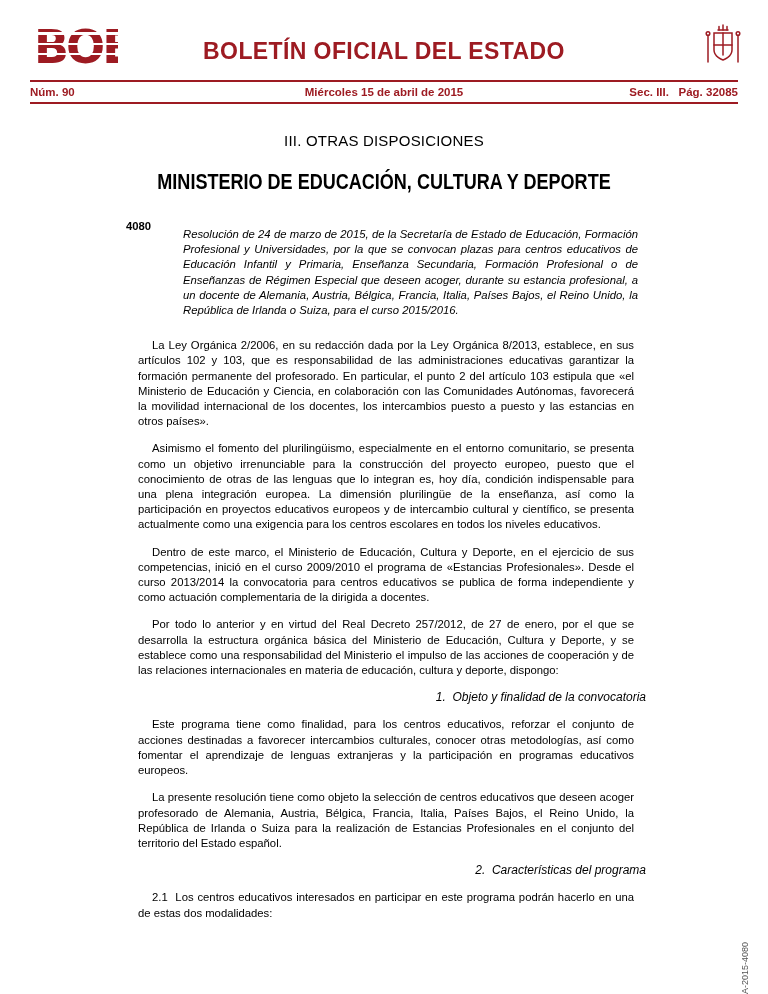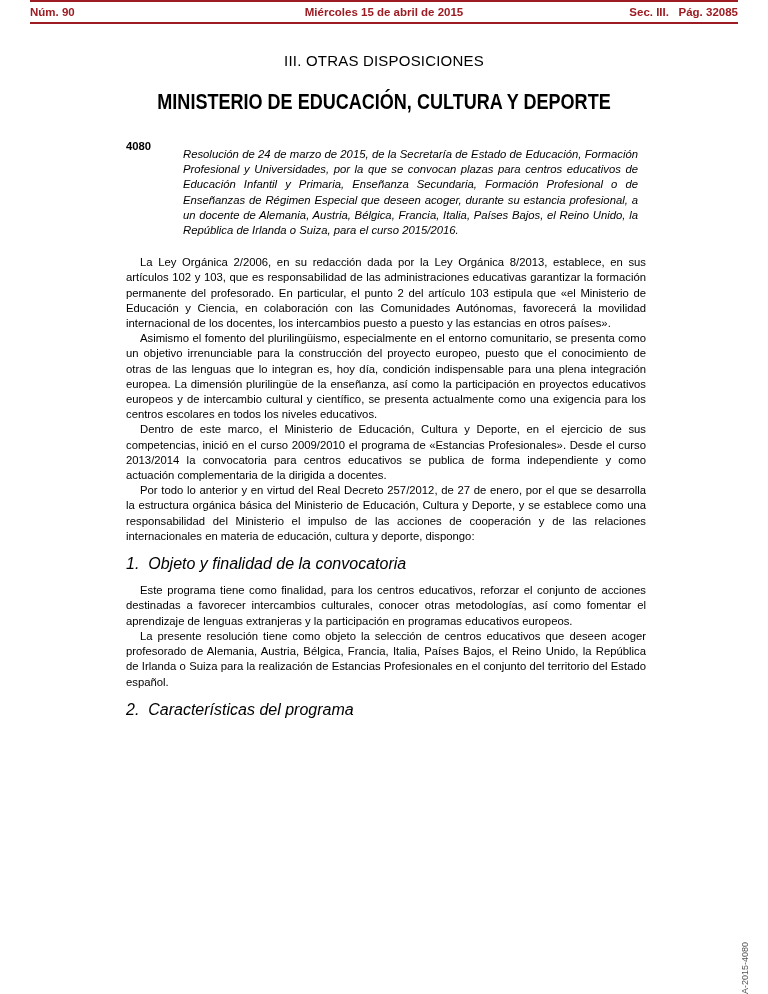--- a/index.html
+++ b/index.html
@@ -62,42 +62,63 @@
   .body-content{
     margin:24px 122px 0 126px;
     font-size:11.3px;line-height:15.2px;color:#000;
   }
   .item-head{display:flex;margin:0 0 9px 0;justify-content:center;}
   .item-number{width:49px;flex-shrink:0;font-weight:bold;}
   .summary{
     flex:1;margin:8px;font-style:italic;text-align:justify;
   }
   .para{
-    margin:0;text-align:justify;text-indent:14px;
+    margin:12px;text-align:justify;text-indent:14px;
   }
   .sub-heading{
-    margin:12px 0;text-align:left;
-    font-size:16px;font-weight:normal;font-style:italic;
+    margin:12px 0;text-align:right;
+    font-size:12px;font-weight:normal;font-style:italic;
   }
   .no-indent{text-indent:0;}
   .spaced{margin-top:9px;}
   
   .cve{
     position:absolute;right:18px;bottom:52px;
     transform-origin:100% 100%;
     transform:rotate(-90deg);
     white-space:nowrap;
     font-size:9px;color:#555555;
   }
 </style>
 </head>
 <body>
 
 <div class="page">
 
+  <header class="masthead">
+    <div class="boe-logo">
+      <span class="boe-logo-text">BOE</span>
+    </div>
+    <h1 class="boe-title">BOLETÍN OFICIAL DEL ESTADO</h1>
+    <div class="coat-of-arms">
+      <svg width="38" height="50" viewBox="0 0 38 50" aria-hidden="true">
+        <g fill="none" stroke="#9d1b22" stroke-width="1.5" stroke-linecap="round">
+          <line x1="4" y1="14" x2="4" y2="40"></line>
+          <circle cx="4" cy="11.5" r="1.8"></circle>
+          <line x1="34" y1="14" x2="34" y2="40"></line>
+          <circle cx="34" cy="11.5" r="1.8"></circle>
+          <path d="M14 8 h10"></path>
+          <path d="M15 4.5 v3.5 M19 3 v5 M23 4.5 v3.5"></path>
+          <path d="M10 11 h18 v17 c0 7 -9 10 -9 10 s-9 -3 -9 -10 z"></path>
+          <line x1="10" y1="23" x2="28" y2="23"></line>
+          <line x1="19" y1="11" x2="19" y2="33"></line>
+        </g>
+      </svg>
+    </div>
+  </header>
 
   <div class="rule"></div>
 
   <div class="issue-row">
     <span class="issue-num">Núm. 90</span>
     <span class="issue-date">Miércoles 15 de abril de 2015</span>
     <span class="issue-sec">Sec. III.&nbsp;&nbsp;&nbsp;Pág. 32085</span>
   </div>
 
   <div class="rule"></div>
@@ -116,18 +137,19 @@
     <p class="para">La Ley Orgánica 2/2006, en su redacción dada por la Ley Orgánica 8/2013, establece, en sus artículos 102 y 103, que es responsabilidad de las administraciones educativas garantizar la formación permanente del profesorado. En particular, el punto 2 del artículo 103 estipula que «el Ministerio de Educación y Ciencia, en colaboración con las Comunidades Autónomas, favorecerá la movilidad internacional de los docentes, los intercambios puesto a puesto y las estancias en otros países».</p>
     <p class="para">Asimismo el fomento del plurilingüismo, especialmente en el entorno comunitario, se presenta como un objetivo irrenunciable para la construcción del proyecto europeo, puesto que el conocimiento de otras de las lenguas que lo integran es, hoy día, condición indispensable para una plena integración europea. La dimensión plurilingüe de la enseñanza, así como la participación en proyectos educativos europeos y de intercambio cultural y científico, se presenta actualmente como una exigencia para los centros escolares en todos los niveles educativos.</p>
     <p class="para">Dentro de este marco, el Ministerio de Educación, Cultura y Deporte, en el ejercicio de sus competencias, inició en el curso 2009/2010 el programa de «Estancias Profesionales». Desde el curso 2013/2014 la convocatoria para centros educativos se publica de forma independiente y como actuación complementaria de la dirigida a docentes.</p>
     <p class="para">Por todo lo anterior y en virtud del Real Decreto 257/2012, de 27 de enero, por el que se desarrolla la estructura orgánica básica del Ministerio de Educación, Cultura y Deporte, y se establece como una responsabilidad del Ministerio el impulso de las acciones de cooperación y de las relaciones internacionales en materia de educación, cultura y deporte, dispongo:</p>
 
     <h3 class="sub-heading">1.&nbsp;&nbsp;Objeto y finalidad de la convocatoria</h3>
     <p class="para">Este programa tiene como finalidad, para los centros educativos, reforzar el conjunto de acciones destinadas a favorecer intercambios culturales, conocer otras metodologías, así como fomentar el aprendizaje de lenguas extranjeras y la participación en programas educativos europeos.</p>
     <p class="para">La presente resolución tiene como objeto la selección de centros educativos que deseen acoger profesorado de Alemania, Austria, Bélgica, Francia, Italia, Países Bajos, el Reino Unido, la República de Irlanda o Suiza para la realización de Estancias Profesionales en el conjunto del territorio del Estado español.</p>
 
     <h3 class="sub-heading">2.&nbsp;&nbsp;Características del programa</h3>
+    <p class="para">2.1&nbsp;&nbsp;Los centros educativos interesados en participar en este programa podrán hacerlo en una de estas dos modalidades:</p>
 
   </main>
 
   <div class="cve">cve: BOE-A-2015-4080</div>
 
 </div>
 
 </body></html>

